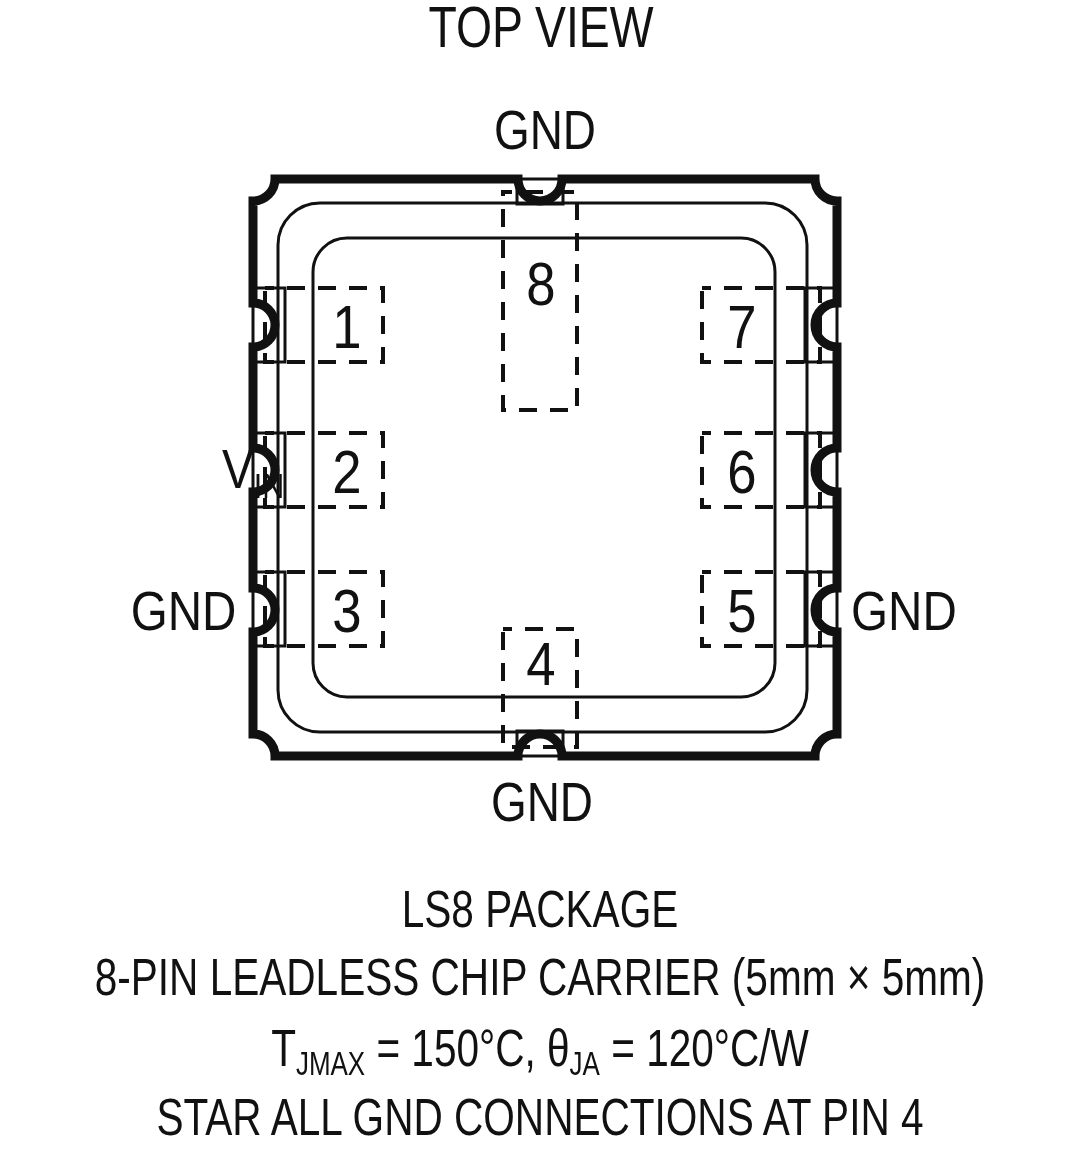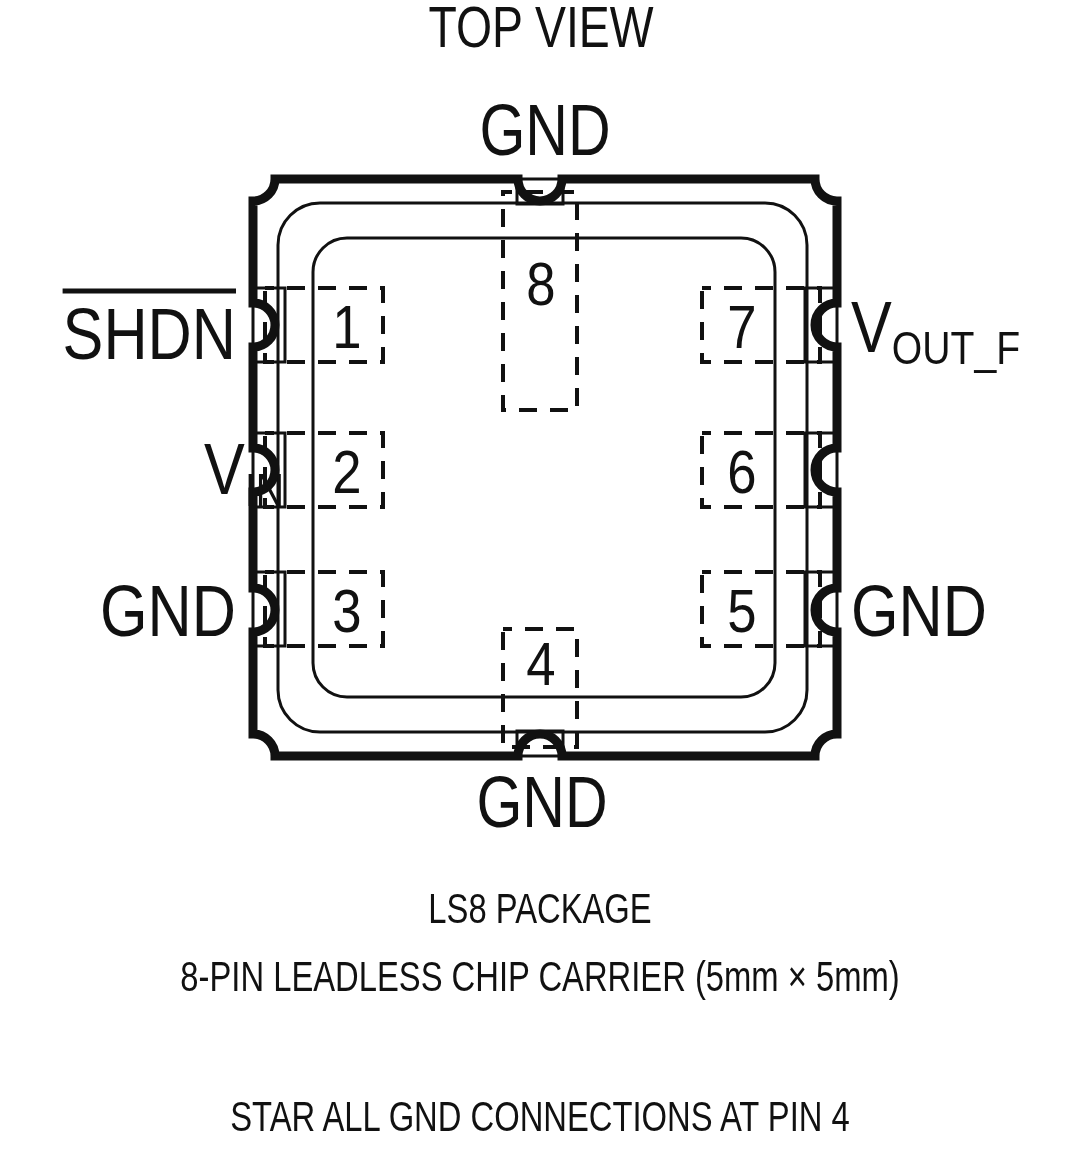--- a/index.html
+++ b/index.html
@@ -30,24 +30,24 @@
   
   .t-right { transform: translateY(-50%); text-align: right; }
   .t-right .cx { transform: scaleX(0.85); transform-origin: right center; }
 
   
   .t-left { transform: translateY(-50%); }
   .t-left .cx { transform: scaleX(0.85); transform-origin: left center; }
 
   .title   { font-size: 58px; }
   .title .cx { transform: scaleX(0.80); }
-  .pinlbl  { font-size: 72px; }
+  .pinlbl  { font-size: 56px; }
   .num     { font-size: 62px; }
   .num .cx { transform: scaleX(0.85); }
-  .caption { font-size: 42px; }
+  .caption { font-size: 52px; }
   .caption .cx { transform: scaleX(0.78); }
 
   .sb { font-size: 0.64em; vertical-align: -0.26em; }
   .ovl { border-top: 5px solid #111111; padding-top: 4px; }
 </style>
 </head>
 <body>
 
 <div class="stage">
 
@@ -96,33 +96,27 @@
   </svg>
 
   <div class="txt title t-center" style="left:541px; top:27px">
     <span class="cx">TOP VIEW</span>
   </div>
 
   <div class="txt pinlbl t-center" style="left:545px; top:130px">
     <span class="cx">GND</span>
   </div>
 
-  <div class="txt pinlbl t-right" style="right:844px; top:329px">
-    <span class="cx ovl">SHDN</span>
-  </div>
   <div class="txt pinlbl t-right" style="right:796px; top:473px">
     <span class="cx"><span>V</span><span class="sb">IN</span></span>
   </div>
   <div class="txt pinlbl t-right" style="right:844px; top:611px">
     <span class="cx">GND</span>
   </div>
 
-  <div class="txt pinlbl t-left" style="left:851px; top:331px">
-    <span class="cx"><span>V</span><span class="sb">OUT_F</span></span>
-  </div>
   <div class="txt pinlbl t-left" style="left:851px; top:611px">
     <span class="cx">GND</span>
   </div>
 
   <div class="txt pinlbl t-center" style="left:542px; top:802px">
     <span class="cx">GND</span>
   </div>
 
   <div class="txt num t-center" style="left:347px; top:327px">
     <span class="cx">1</span>
@@ -148,17 +142,20 @@
   <div class="txt num t-center" style="left:541px; top:284px">
     <span class="cx">8</span>
   </div>
 
   <div class="txt caption t-center" style="left:540px; top:909px">
     <span class="cx">LS8 PACKAGE</span>
   </div>
   <div class="txt caption t-center" style="left:540px; top:977px">
     <span class="cx">8-PIN LEADLESS CHIP CARRIER (5mm × 5mm)</span>
   </div>
+  <div class="txt caption t-center" style="left:540px; top:1051px">
+    <span class="cx"><span>T</span><span class="sb">JMAX</span><span> = 150°C, </span><span>θ</span><span class="sb">JA</span><span> = 120°C/W</span></span>
+  </div>
   <div class="txt caption t-center" style="left:540px; top:1117px">
     <span class="cx">STAR ALL GND CONNECTIONS AT PIN 4</span>
   </div>
 
 </div>
 
 </body></html>

